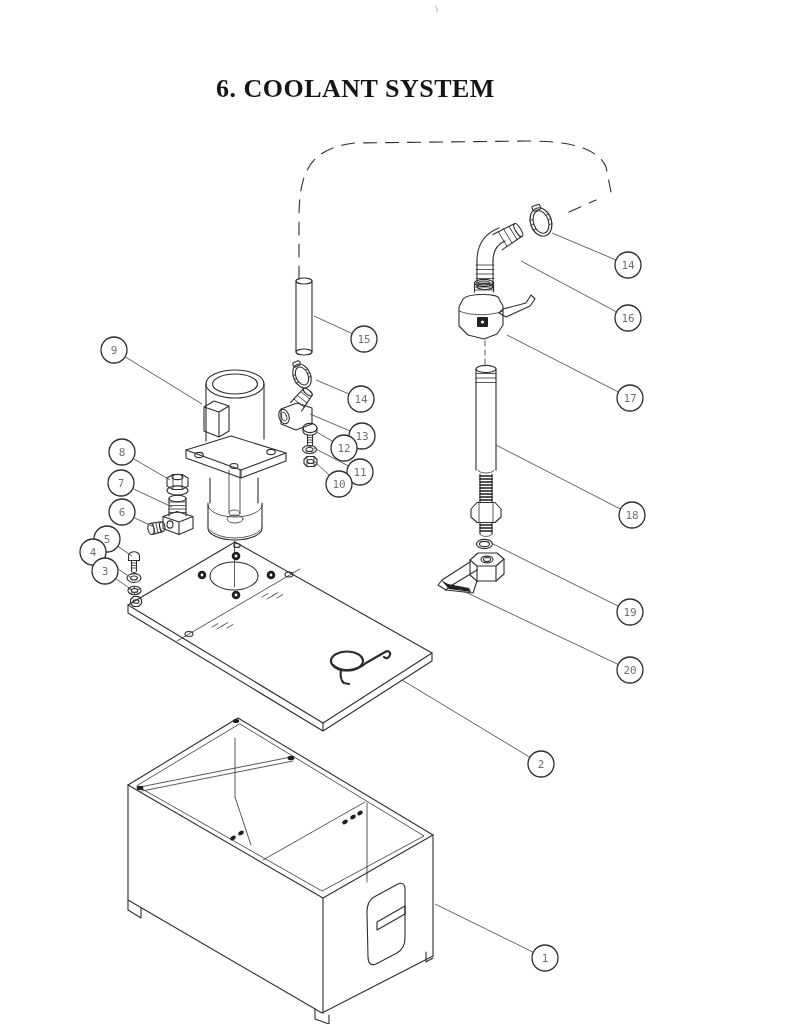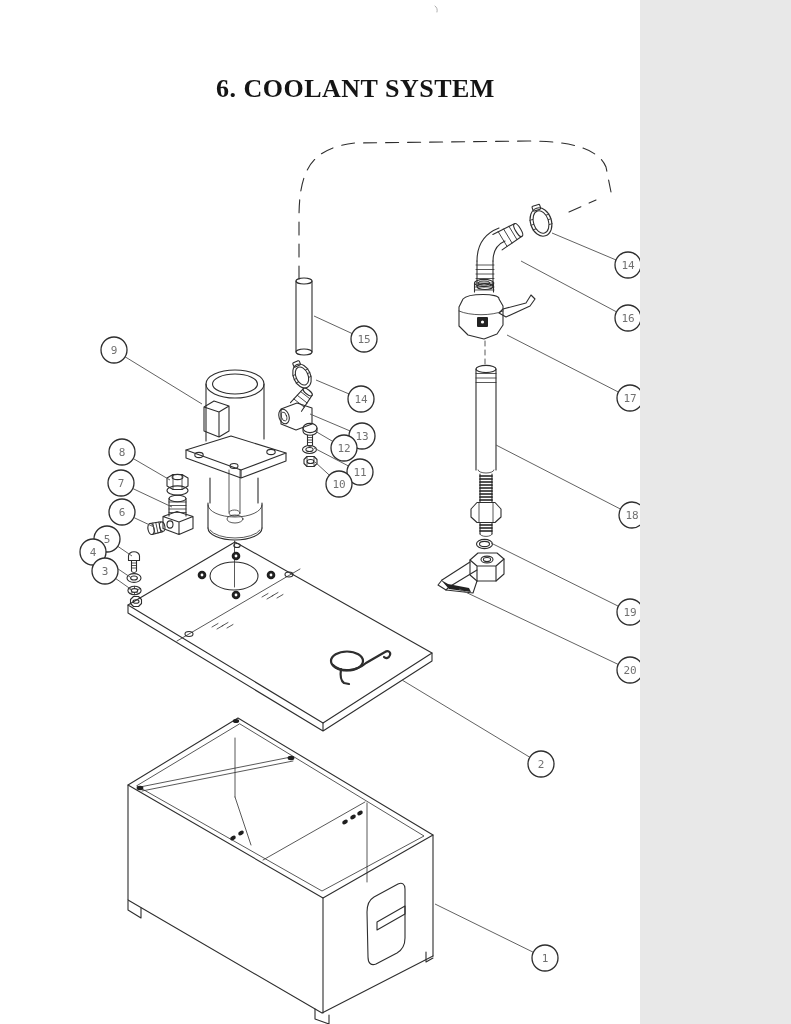--- a/index.html
+++ b/index.html
@@ -1,16 +1,16 @@
 <!DOCTYPE html>
 <html><head>
 <meta charset="utf-8">
 <style>
   html,body{margin:0;padding:0;background:#e8e8e8;}
-  .page{position:relative;width:640px;height:1024px;background:#ffffff;overflow:hidden;
+  .page{position:relative;width:791px;height:1024px;background:#ffffff;overflow:hidden;
         font-family:"Liberation Serif", serif;}
   .title{position:absolute;left:216px;top:74px;font-weight:bold;font-size:26px;
          letter-spacing:.5px;color:#151515;}
   svg{position:absolute;left:0;top:0;}
   .art{stroke:#2e2e2e;stroke-width:1.1;fill:none;stroke-linecap:round;stroke-linejoin:round;}
   .thin{stroke-width:.8;}
   .dash{stroke-dasharray:13 9;}
   .cdash{stroke-dasharray:5 4;stroke-width:.8;}
   .leader{stroke:#5a5a5a;stroke-width:.95;fill:none;}
   .balloon{fill:#ffffff;stroke:#2e2e2e;stroke-width:1.3;}

